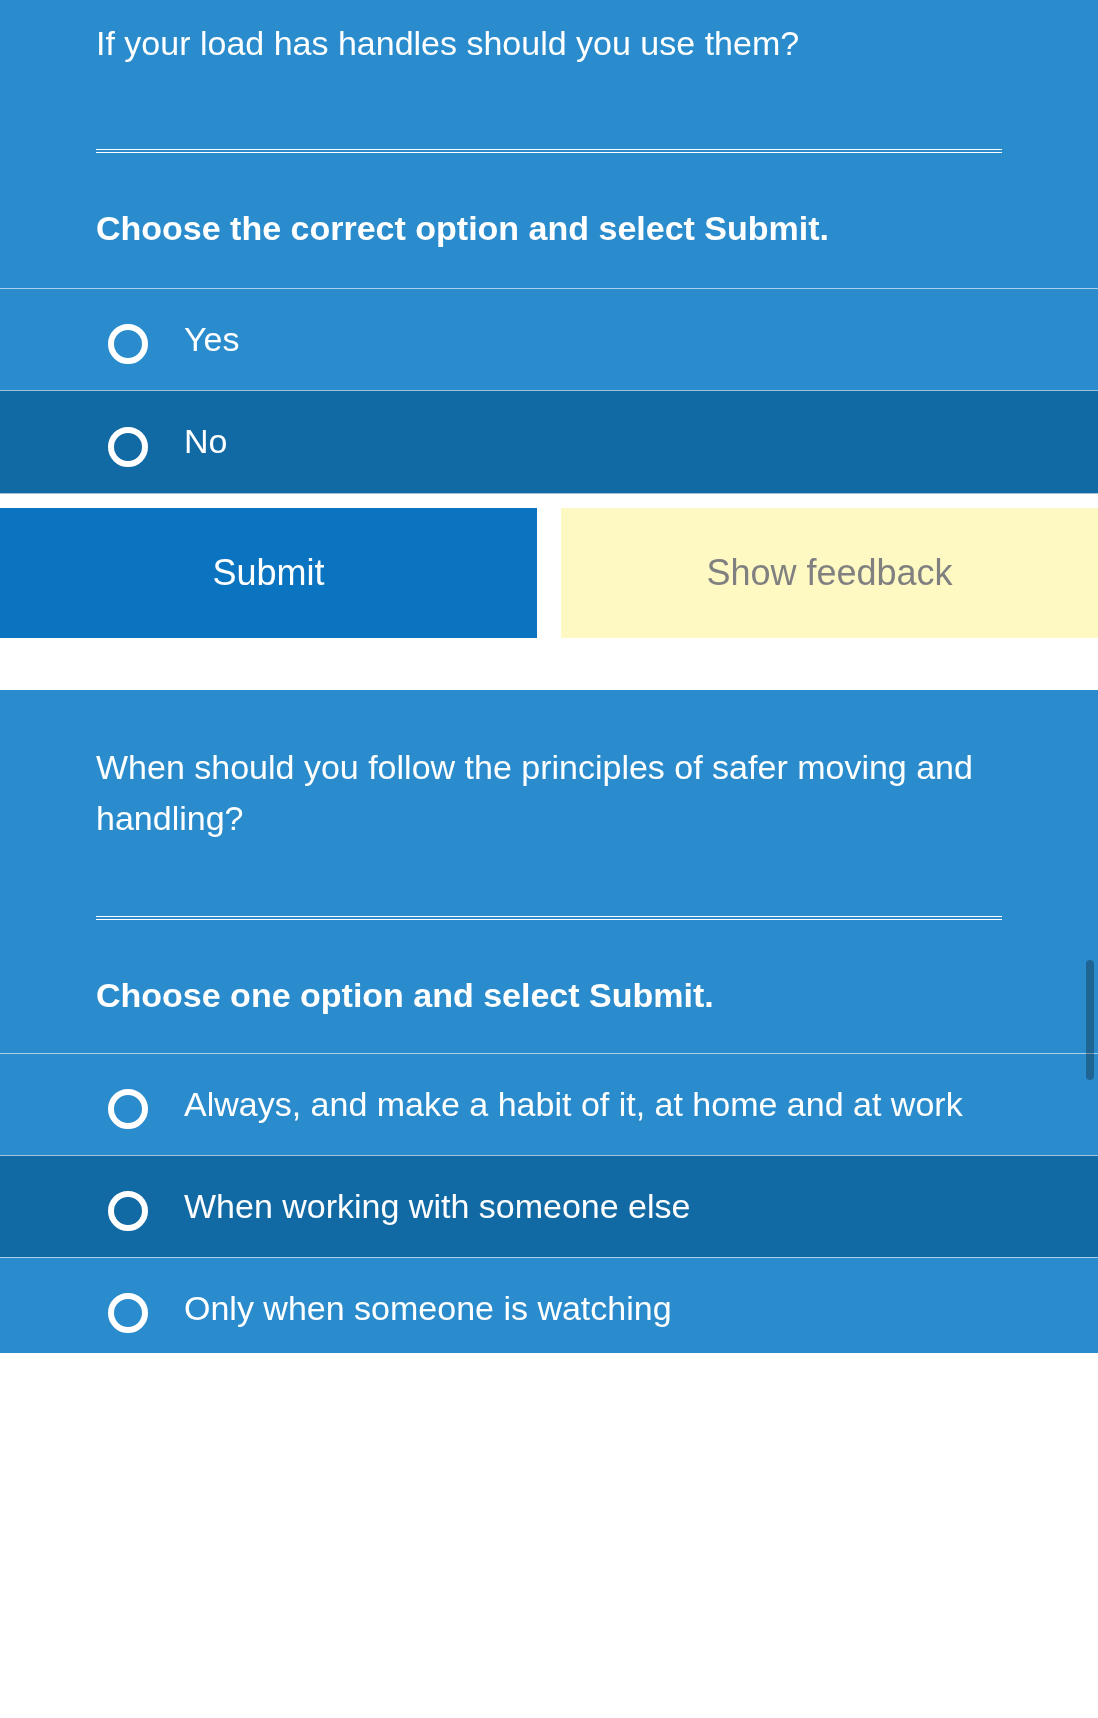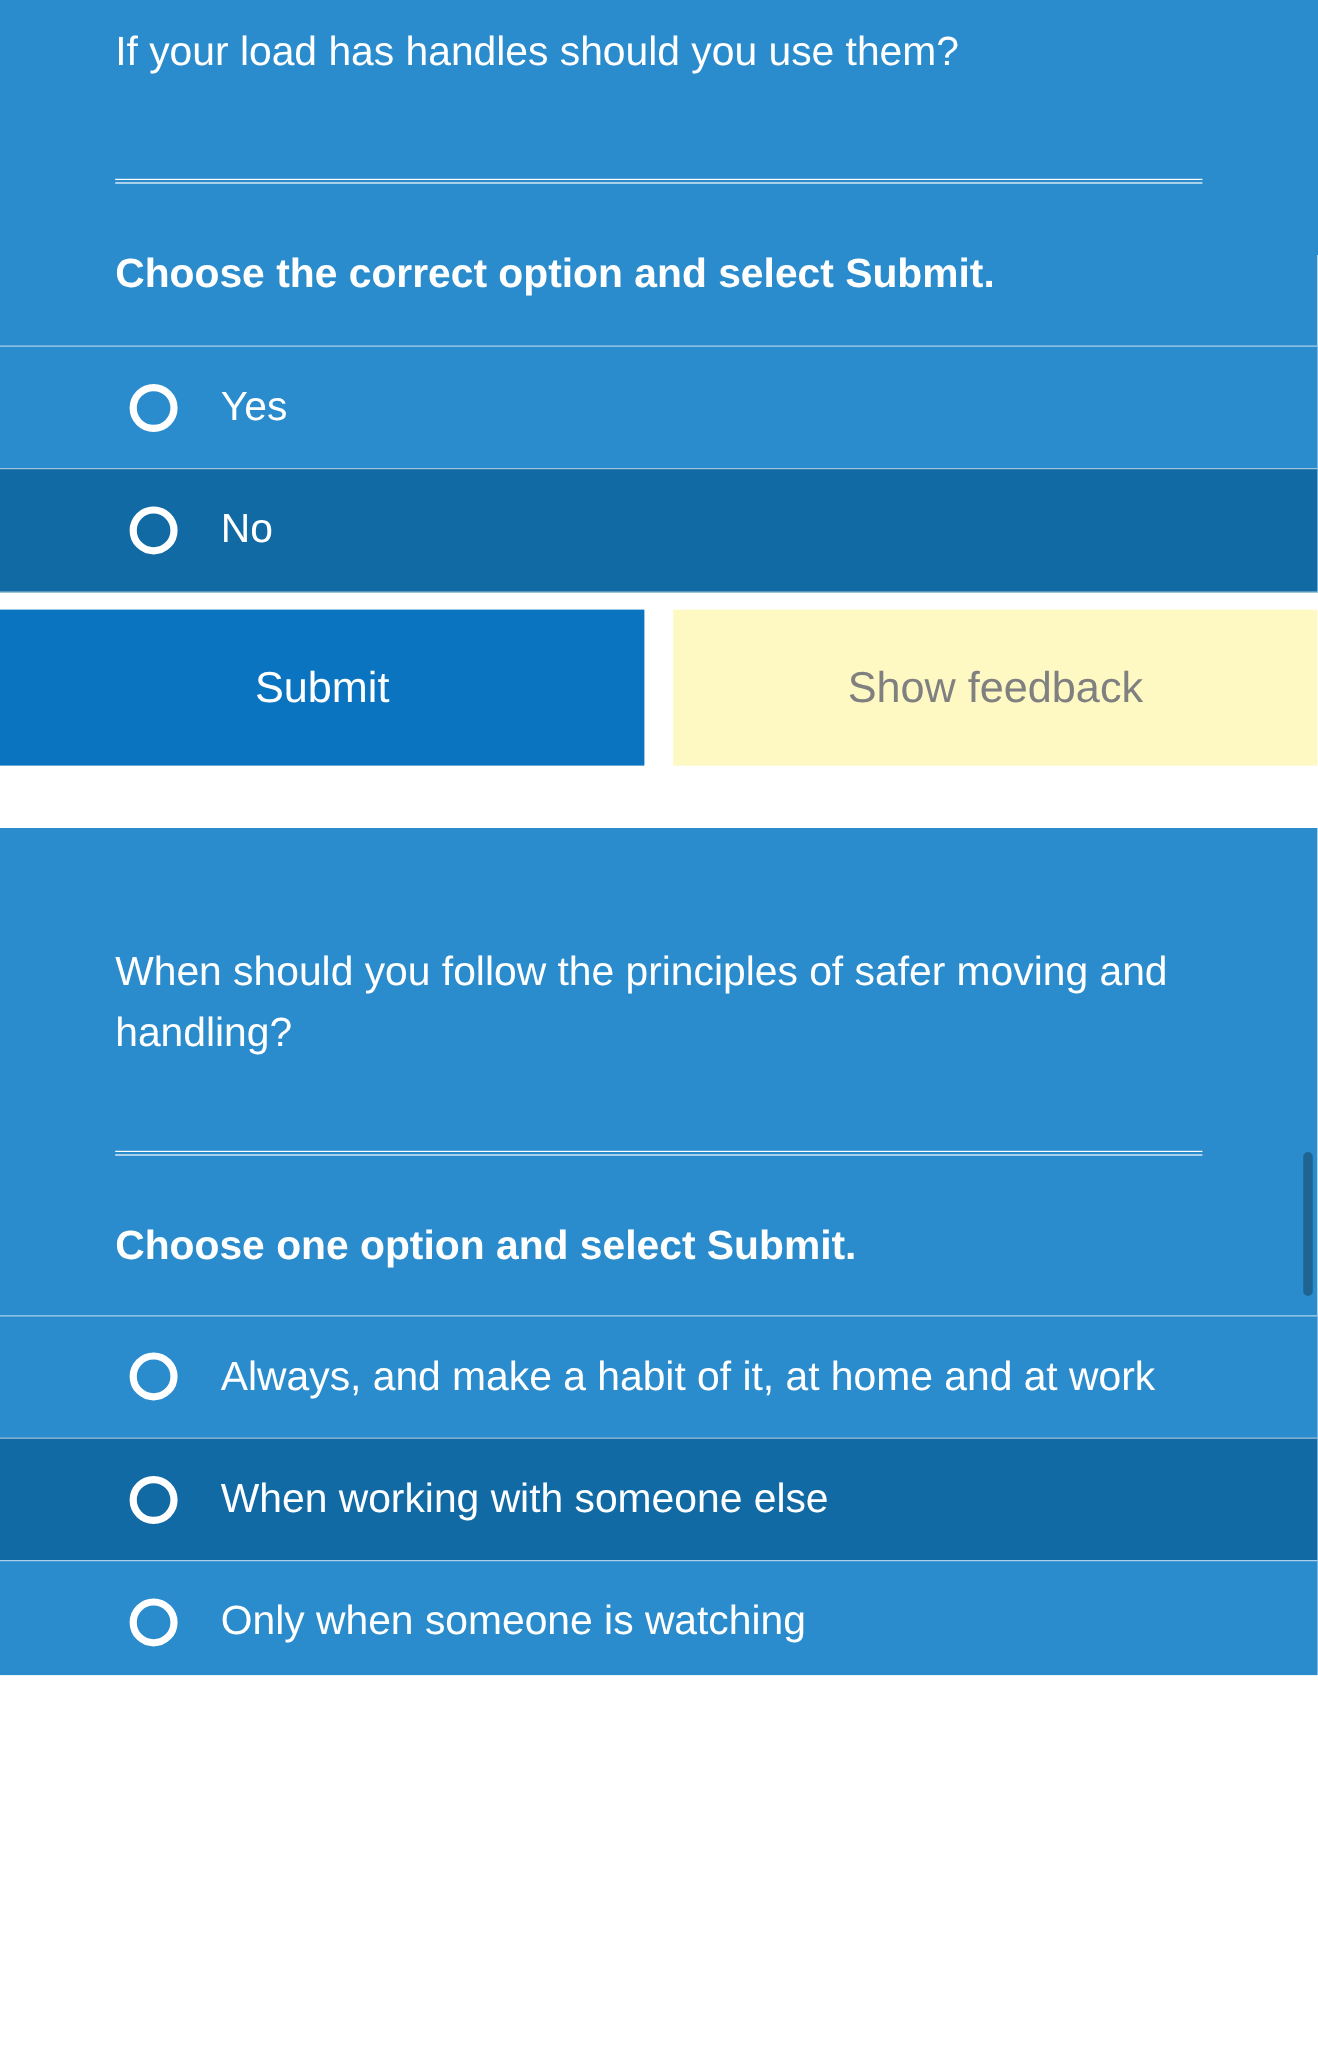--- a/index.html
+++ b/index.html
@@ -37,21 +37,21 @@
     font-size: 34px;
     font-weight: 700;
     color: #ffffff;
     padding: 56px 96px 40px 96px;
   }
   .options {
     width: 100%;
   }
   .option-row {
     display: flex;
-    align-items: center;
+    align-items: flex-end;
     gap: 36px;
     padding: 26px 0 26px 108px;
     border-top: 1px solid rgba(255,255,255,0.6);
     font-size: 34px;
     color: #ffffff;
     background: #2a8ccc;
     cursor: pointer;
   }
   .option-row:last-child {
     border-bottom: 1px solid rgba(255,255,255,0.6);
@@ -141,21 +141,21 @@
   </div>
 
   <div class="buttons-row">
     <button class="btn btn-submit">Submit</button>
     <button class="btn btn-feedback">Show feedback</button>
   </div>
 
   <div class="spacer"></div>
 
   <div class="quiz-block q2">
-    <div class="q-pad" style="padding-top:95px;">
+    <div class="q-pad" style="padding-top:52px;">
       <div class="q-text">When should you follow the principles of safer moving and handling?</div>
     </div>
     <hr class="hr-double">
     <div class="instruction">Choose one option and select Submit.</div>
     <div class="options">
       <div class="option-row">
         <span class="radio"></span>
         <span class="option-label">Always, and make a habit of it, at home and at work</span>
       </div>
       <div class="option-row hover">

